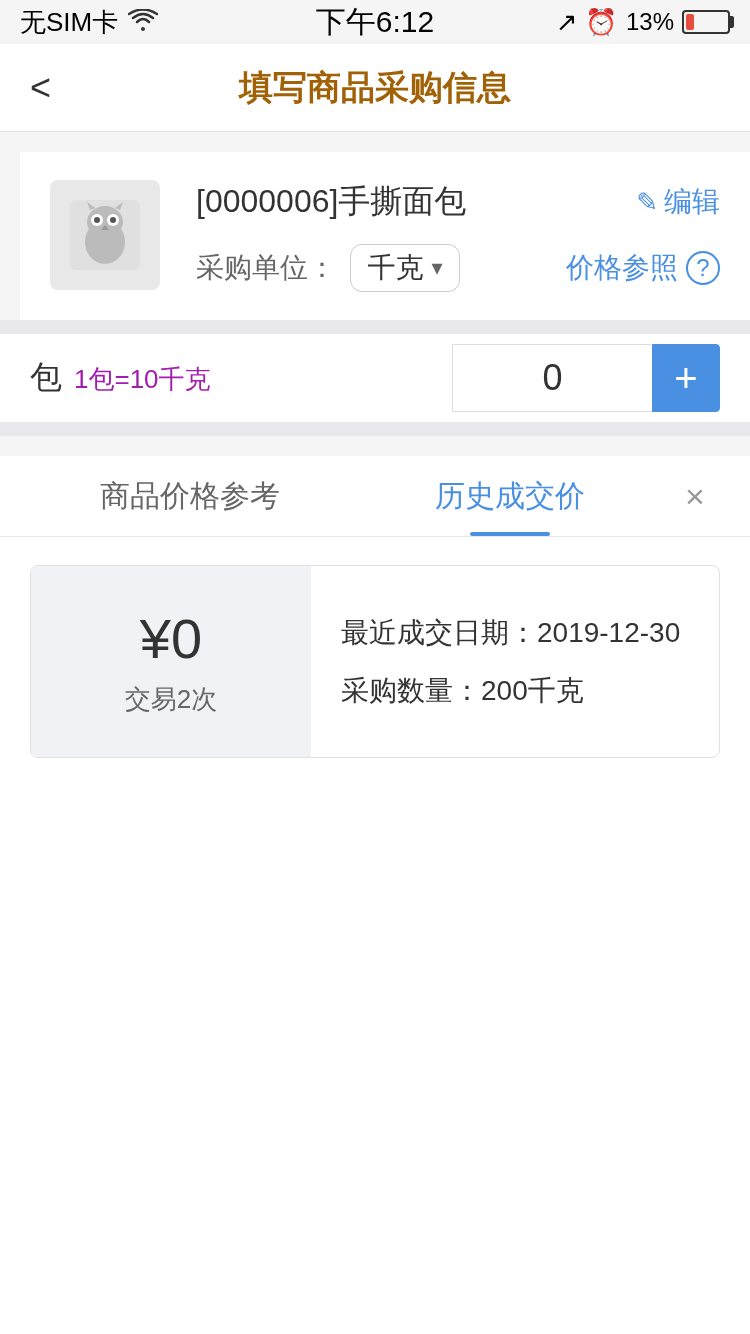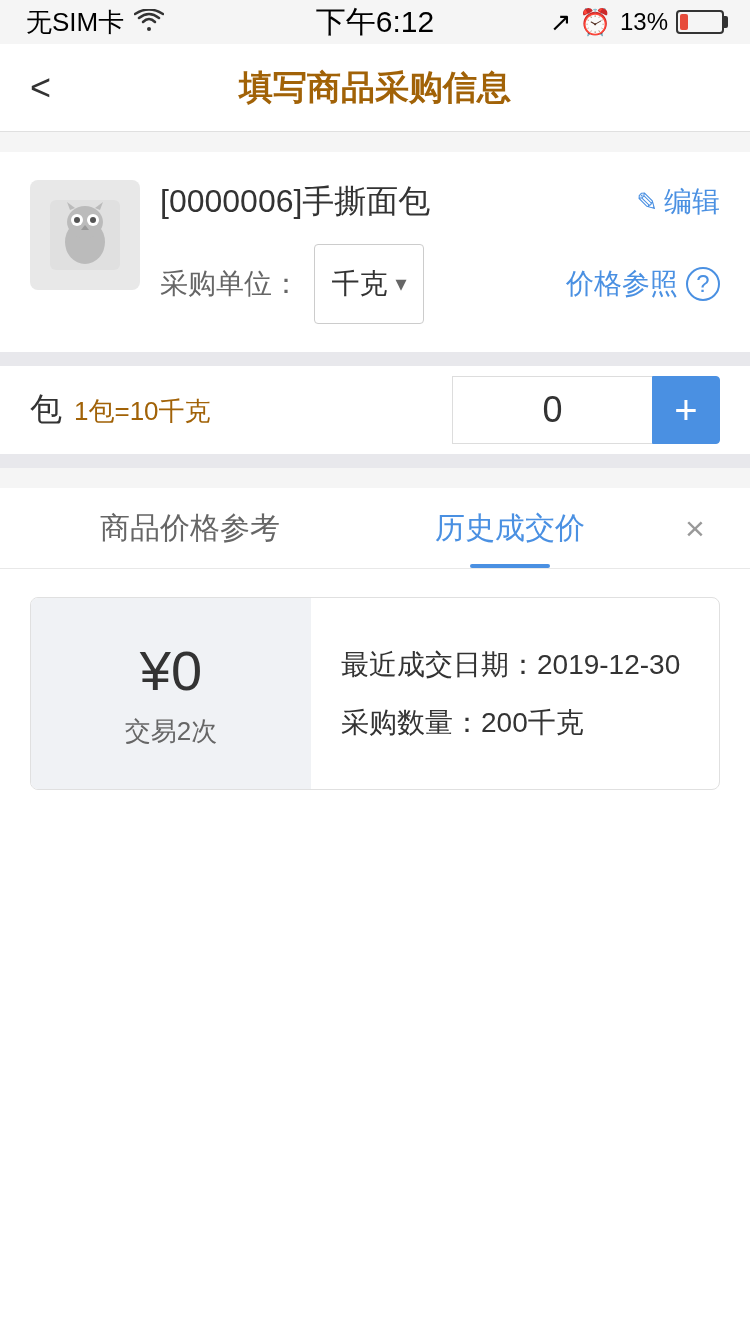--- a/index.html
+++ b/index.html
@@ -13,21 +13,21 @@
     }
 
     
     .status-bar {
       width: 750px;
       height: 44px;
       background: #f5f5f5;
       display: flex;
       align-items: center;
       justify-content: space-between;
-      padding: 0 26px;
+      padding: 0 20px;
       font-size: 26px;
       font-weight: 500;
     }
     .status-left {
       display: flex;
       align-items: center;
       gap: 10px;
       font-size: 26px;
     }
     .status-time {
@@ -95,21 +95,22 @@
       color: #a16207;
     }
 
     
     .product-card {
       background: #ffffff;
       padding: 28px 30px;
       margin-top: 20px;
       display: flex;
       align-items: flex-start;
-      gap: 20px;
+      gap: 36px;
+      margin-left: 20px;
     }
     .product-image {
       width: 110px;
       height: 110px;
       background: #e8e8e8;
       border-radius: 8px;
       display: flex;
       align-items: center;
       justify-content: center;
       flex-shrink: 0;
@@ -143,22 +144,22 @@
       display: flex;
       justify-content: space-between;
       align-items: center;
     }
     .unit-label {
       font-size: 28px;
       color: #666;
     }
     .unit-select {
       border: 1px solid #ccc;
-      border-radius: 4px;
-      padding: 20px 16px;
+      border-radius: 12px;
+      padding: 4px 16px;
       font-size: 28px;
       color: #333;
       background: #fff;
       display: inline-flex;
       align-items: center;
       gap: 8px;
       margin-left: 10px;
     }
     .unit-dropdown-arrow {
       font-size: 22px;
@@ -205,21 +206,21 @@
       align-items: baseline;
       gap: 12px;
     }
     .quantity-unit-big {
       font-size: 32px;
       color: #333;
       font-weight: 500;
     }
     .quantity-conversion {
       font-size: 26px;
-      color: #a16207;
+      color: #a21caf;
     }
     .quantity-input-section {
       display: flex;
       align-items: center;
       gap: 0;
     }
     .quantity-input-box {
       width: 200px;
       height: 68px;
       border: 1px solid #ddd;

